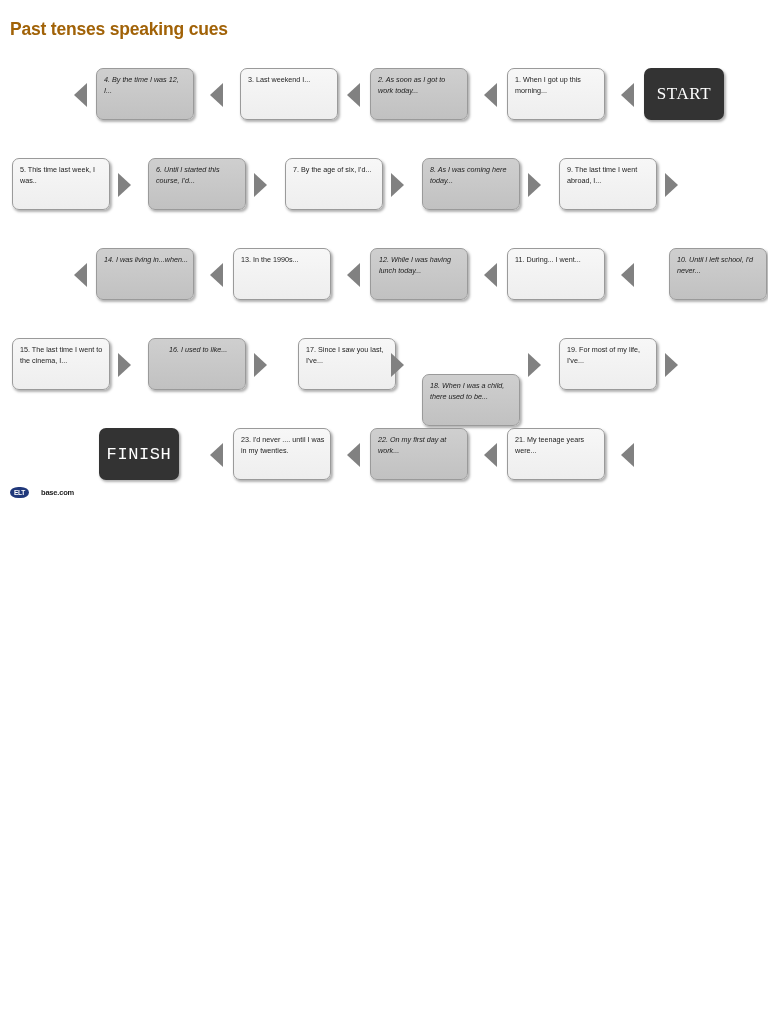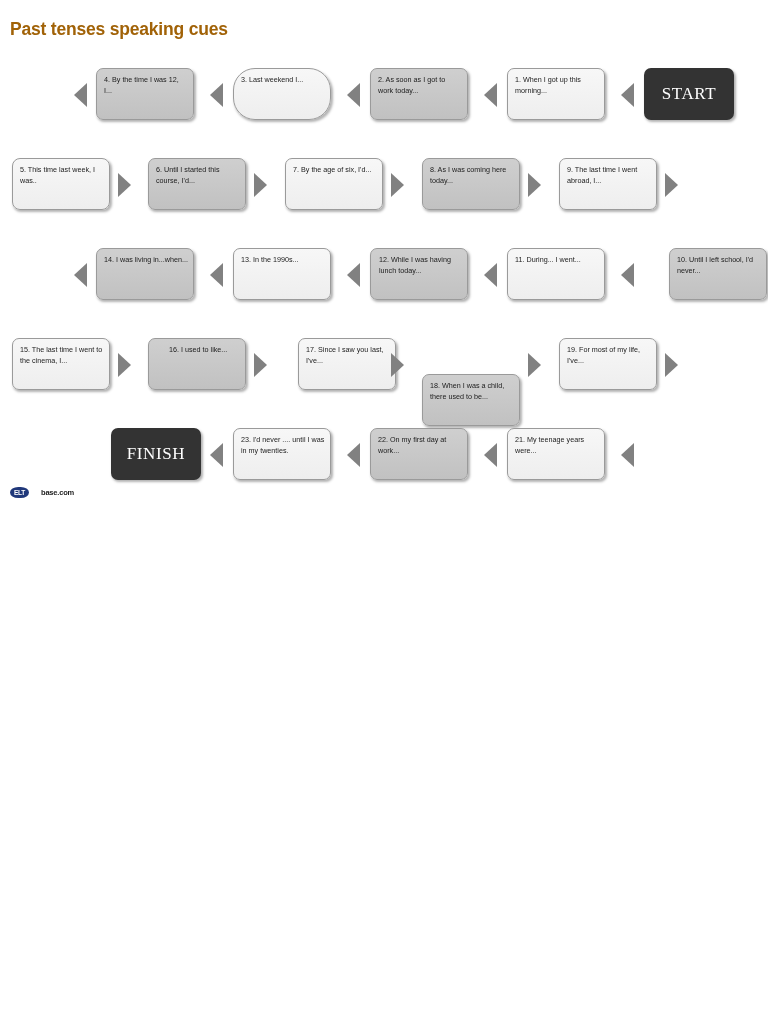--- a/index.html
+++ b/index.html
@@ -58,25 +58,26 @@
     box-shadow: 1.5px 2px 2.5px rgba(0,0,0,0.30);
     overflow: hidden;
   }
   .card.light {
     background: #f3f3f3;
     background: linear-gradient(180deg, #f7f7f7 0%, #eeeeee 100%);
   }
   .card.dark {
     background: #c9c9c9;
     background: linear-gradient(180deg, #cfcfcf 0%, #c1c1c1 100%);
+    font-style: italic;
   }
 
   
   .terminal {
-    width: 90px;
+    width: 80px;
     height: 52px;
     box-sizing: border-box;
     border-radius: 7px;
     background: #333333;
     color: #ffffff;
     display: flex;
     align-items: center;
     justify-content: center;
     font-family: "Liberation Serif", serif;
     font-size: 17px;
@@ -135,31 +136,31 @@
 <body>
 
 <div id="page-title">Past tenses speaking cues</div>
 
 <div class="board">
 
   <div class="row">
     <div class="node arrow left" style="left:74px;"></div>
     <div class="node card dark" style="left:96px;">4. By the time I was 12, I...</div>
     <div class="node arrow left" style="left:210px;"></div>
-    <div class="node card light" style="left:233px;border-radius:22px;">3. Last weekend I...</div>
+    <div class="node card light" style="left:240px;">3. Last weekend I...</div>
     <div class="node arrow left" style="left:347px;"></div>
     <div class="node card dark" style="left:370px;">2. As soon as I got to work today...</div>
     <div class="node arrow left" style="left:484px;"></div>
     <div class="node card light" style="left:507px;">1. When I got up this morning...</div>
     <div class="node arrow left" style="left:621px;"></div>
     <div class="node terminal" style="left:644px;">START</div>
   </div>
 
   <div class="row">
-    <div class="node card light" style="left:12px;border-radius:8px;">5. This time last week, I was..</div>
+    <div class="node card light" style="left:12px;">5. This time last week, I was..</div>
     <div class="node arrow right" style="left:118px;"></div>
     <div class="node card dark" style="left:148px;">6. Until I started this course, I'd...</div>
     <div class="node arrow right" style="left:254px;"></div>
     <div class="node card light" style="left:285px;">7. By the age of six, I'd...</div>
     <div class="node arrow right" style="left:391px;"></div>
     <div class="node card dark" style="left:422px;">8. As I was coming here today...</div>
     <div class="node arrow right" style="left:528px;"></div>
     <div class="node card light" style="left:559px;">9. The last time I went abroad, I...</div>
     <div class="node arrow right" style="left:665px;"></div>
   </div>
@@ -184,21 +185,21 @@
     <div class="node arrow right" style="left:254px;"></div>
     <div class="node card light" style="left:298px;">17. Since I saw you last, I've...</div>
     <div class="node arrow right" style="left:391px;"></div>
     <div class="node card dark" style="left:422px;margin-top:36px;">18. When I was a child, there used to be...</div>
     <div class="node arrow right" style="left:528px;"></div>
     <div class="node card light" style="left:559px;">19. For most of my life, I've...</div>
     <div class="node arrow right" style="left:665px;"></div>
   </div>
 
   <div class="row">
-    <div class="node terminal" style="left:111px;">FINISH</div>
+    <div class="node terminal" style="left:99px;font-family:Liberation Mono, monospace;">FINISH</div>
     <div class="node arrow left" style="left:210px;"></div>
     <div class="node card light" style="left:233px;">23. I'd never .... until I was in my twenties.</div>
     <div class="node arrow left" style="left:347px;"></div>
     <div class="node card dark" style="left:370px;">22. On my first day at work...</div>
     <div class="node arrow left" style="left:484px;"></div>
     <div class="node card light" style="left:507px;">21. My teenage years were...</div>
     <div class="node arrow left" style="left:621px;"></div>
   </div>
 
 </div>

